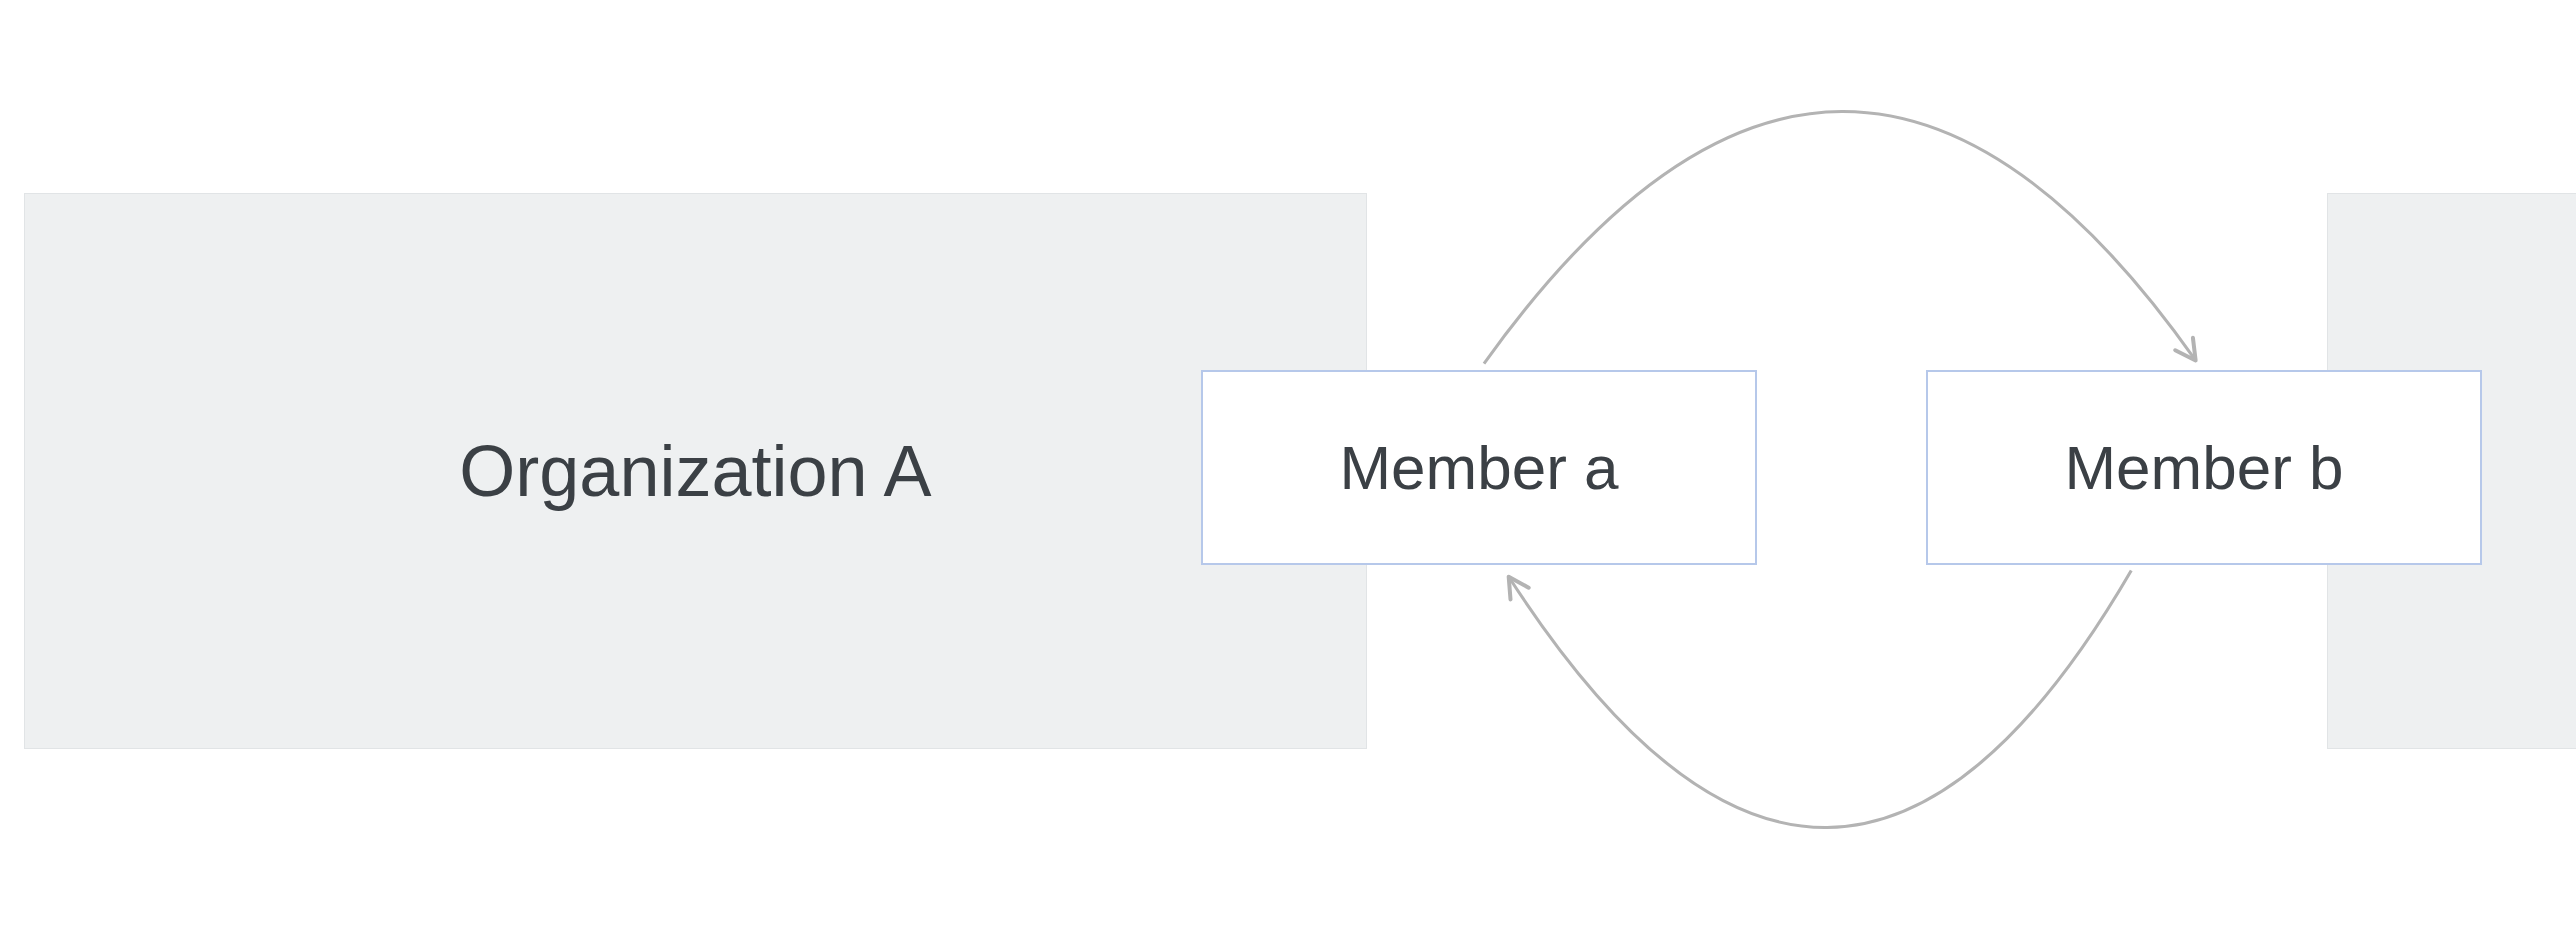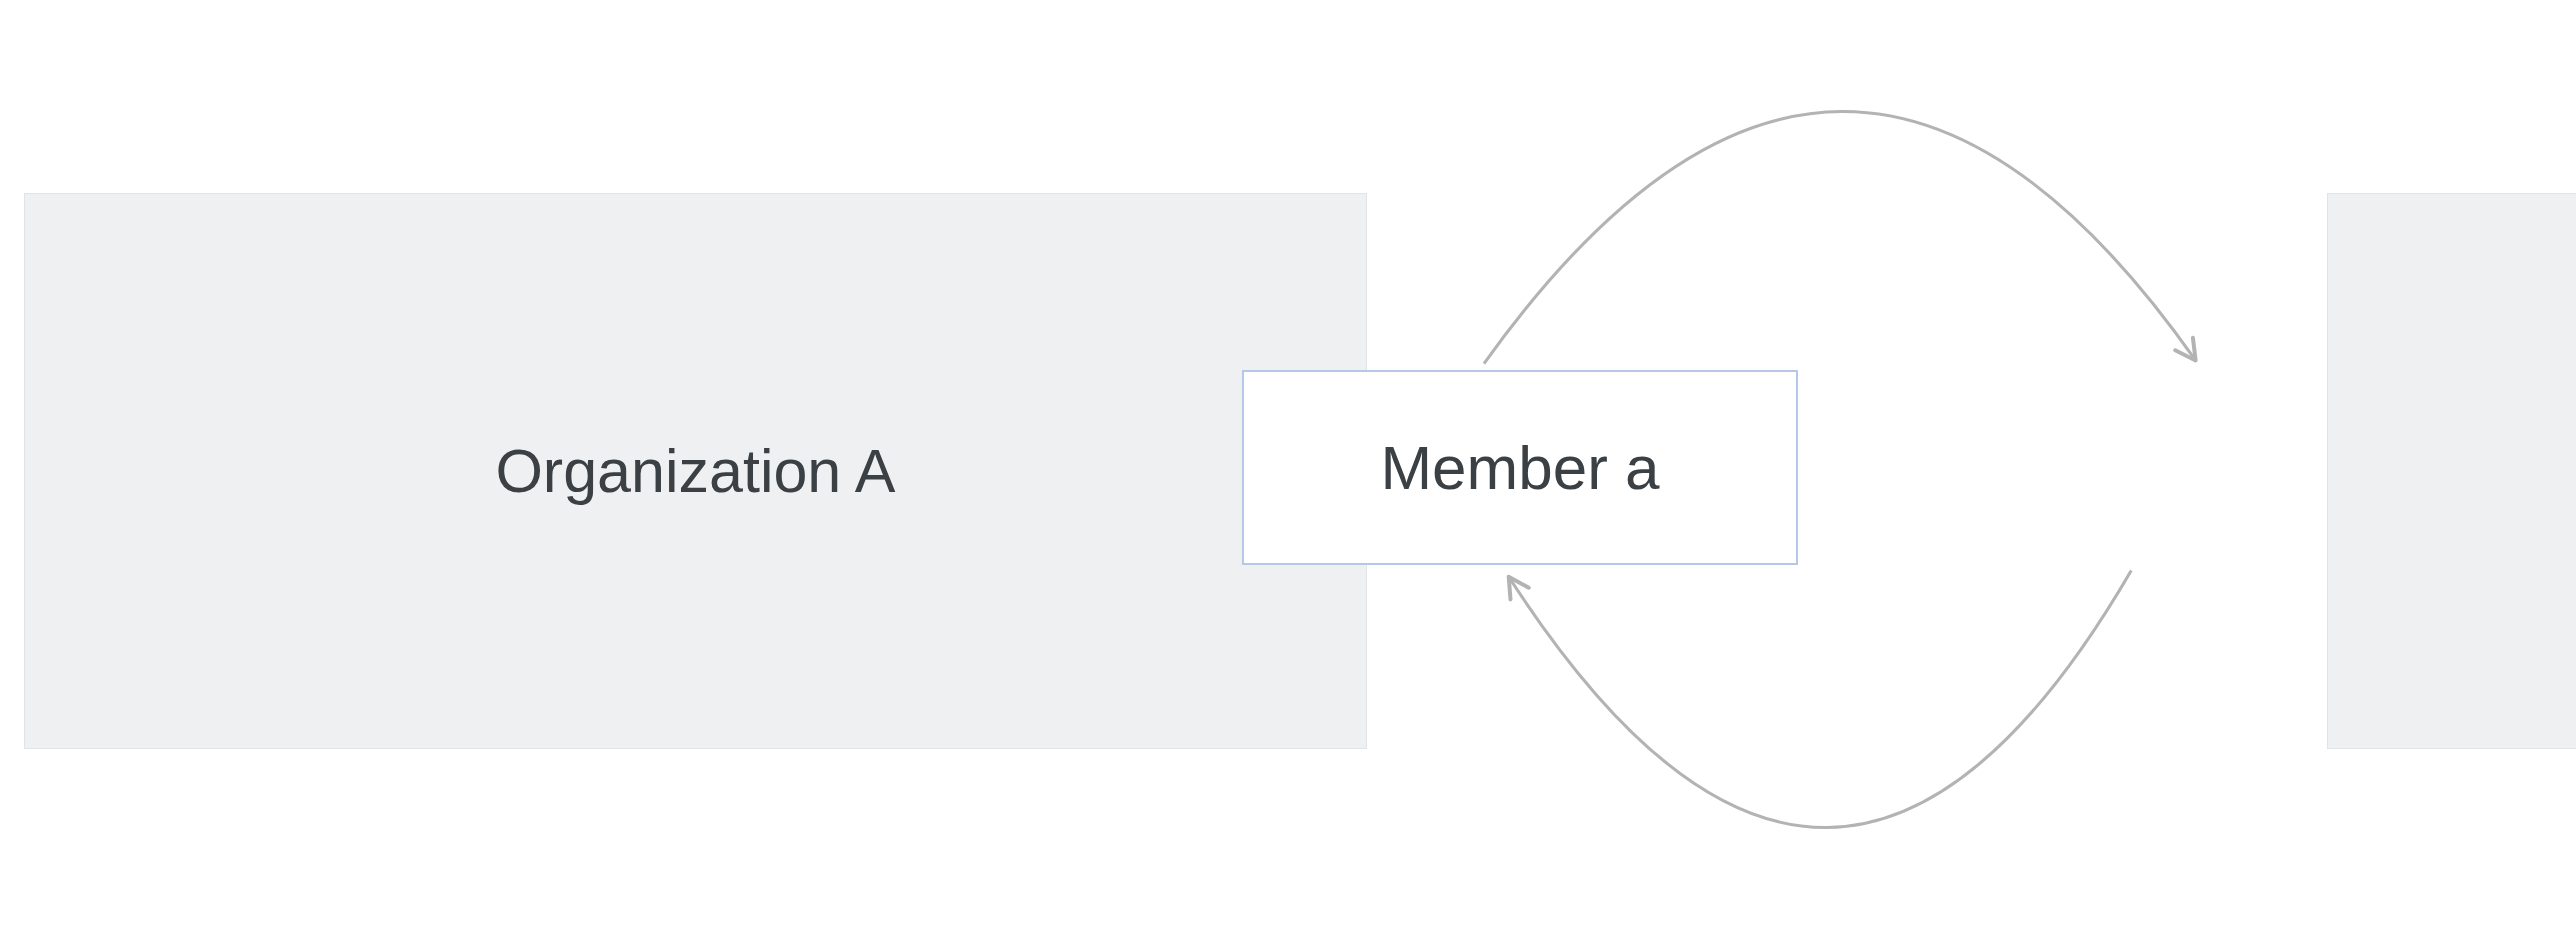--- a/index.html
+++ b/index.html
@@ -28,41 +28,41 @@
     box-sizing: border-box;
     display: flex;
     align-items: center;
     justify-content: center;
     z-index: 1;
   }
   .org-a { left: 24px; }
   .org-b { left: 2327px; }
 
   .org-label {
-    font-size: 61px;
+    font-size: 72px;
     font-weight: 400;
     color: var(--text-color, #3b4045);
     white-space: nowrap;
   }
 
   
   .member-box {
     position: absolute;
     top: 370px;
     width: 556px;
     height: 195px;
     background: #ffffff;
     border: 2.1px solid var(--member-box-border, #b6c8ea);
     box-sizing: border-box;
     display: flex;
     align-items: center;
     justify-content: center;
     z-index: 4;
   }
-  .member-a { left: 1242px; }
+  .member-a { left: 1201px; }
   .member-b { left: 1926px; }
 
   .member-label {
     font-size: 62px;
     font-weight: 400;
     color: var(--text-color, #3b4045);
     white-space: nowrap;
   }
 
   
@@ -124,15 +124,18 @@
     </defs>
     <path class="arc" d="M 2880 706 Q 3579 -270 4262 700" marker-end="url(#arrowhead)"></path>
     <path class="arc" d="M 4137 1108 Q 3560 2100 2928 1120" marker-end="url(#arrowhead)"></path>
   </svg>
 
 
   <div class="member-box member-a">
     <span class="member-label">Member a</span>
   </div>
 
+  <div class="member-box member-b">
+    <span class="member-label">Member b</span>
+  </div>
 
 </div>
 
 
 </body></html>

